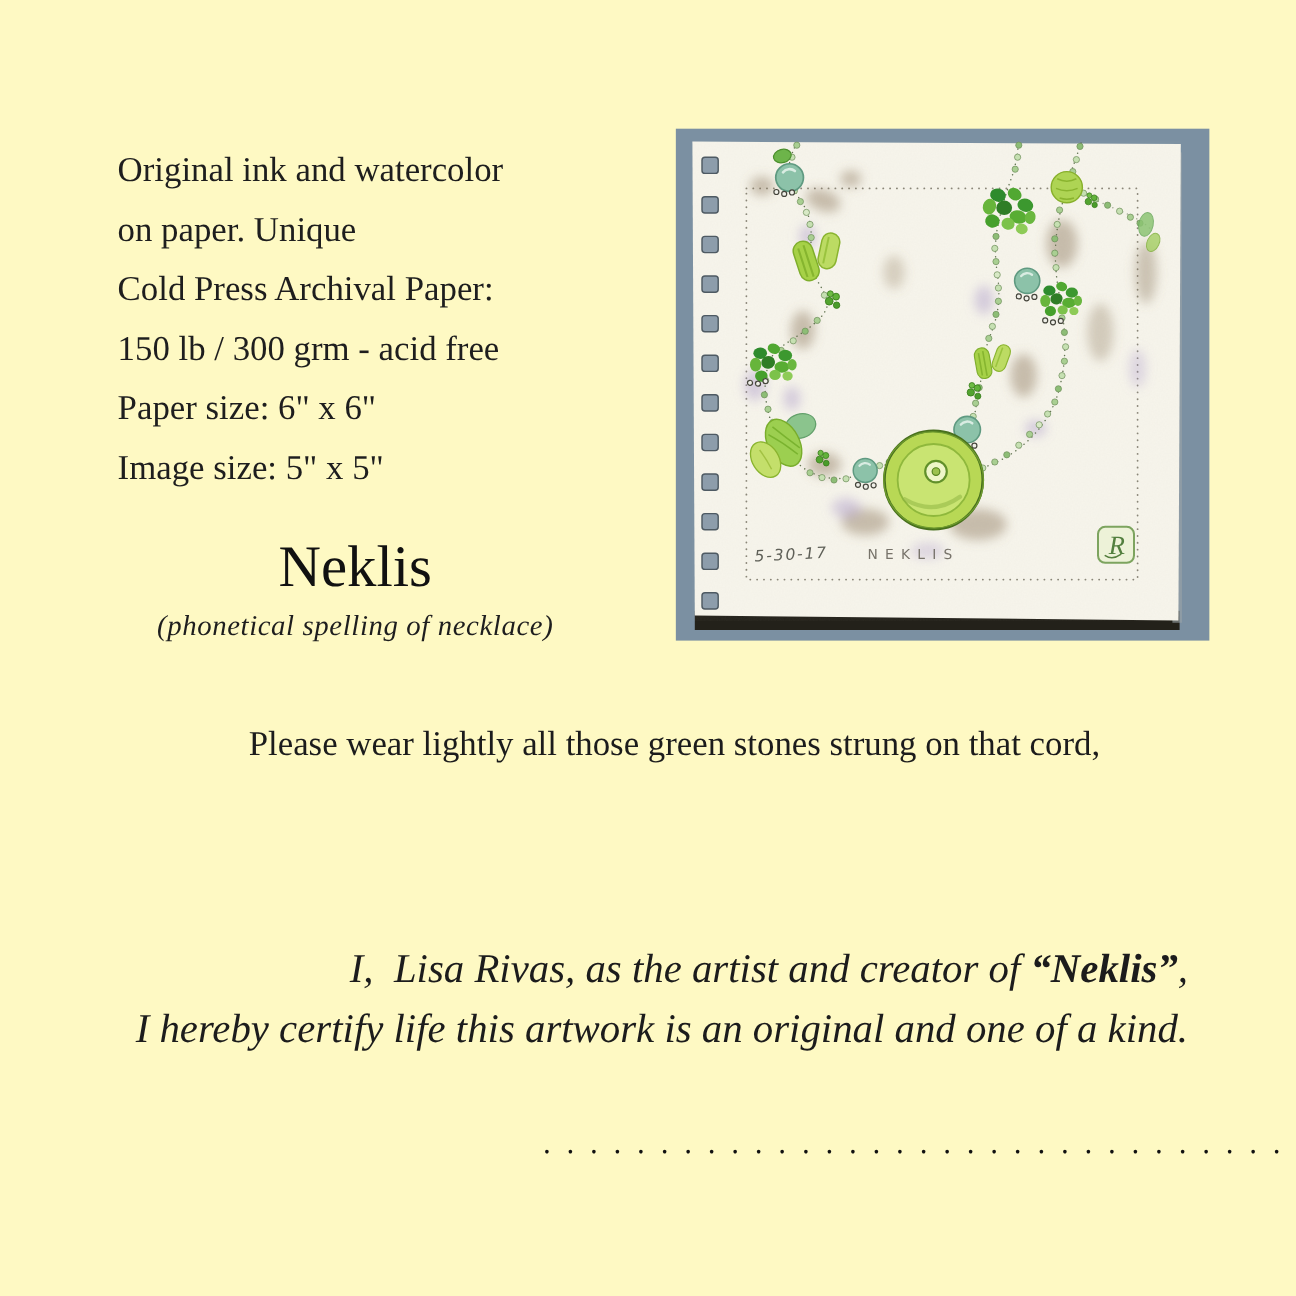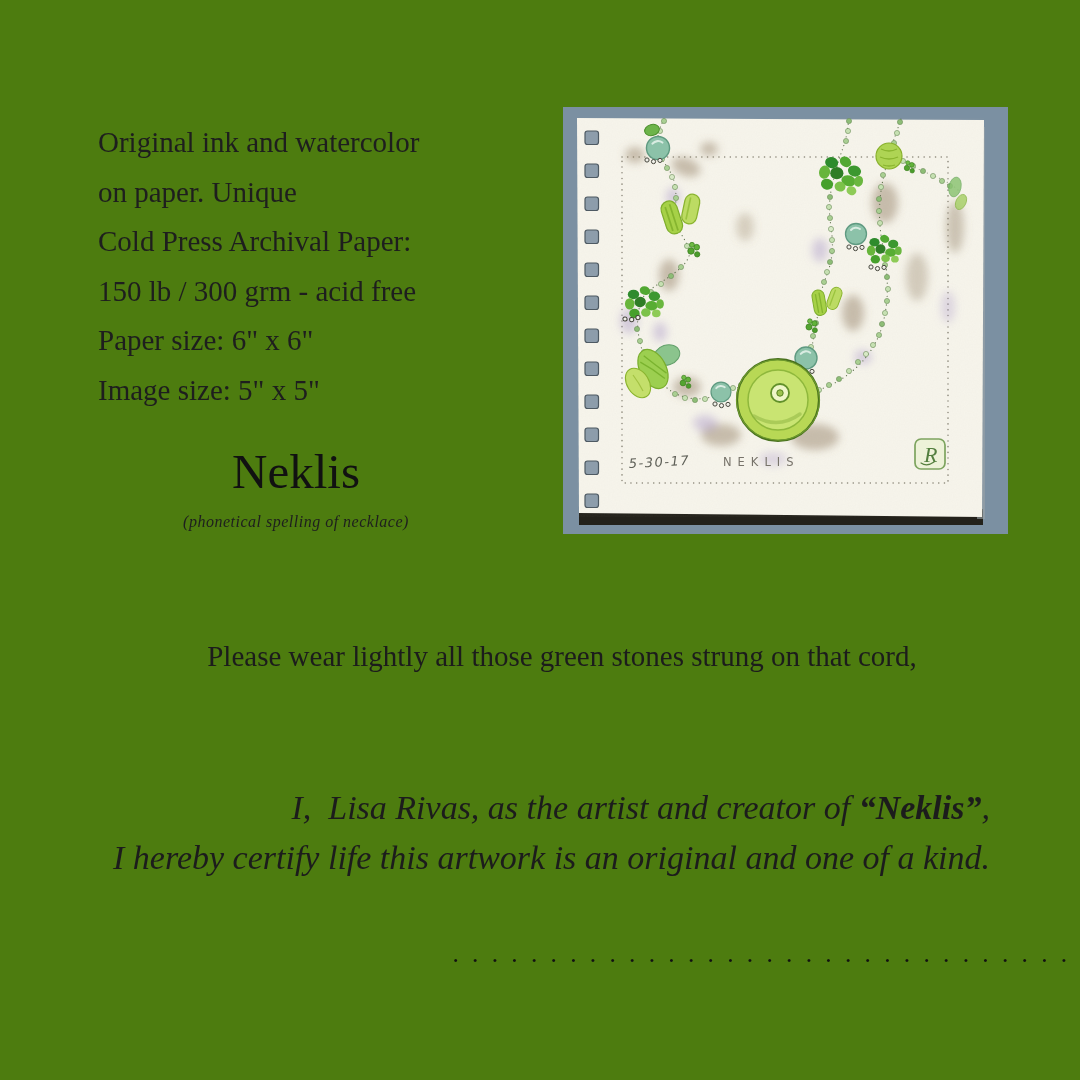--- a/index.html
+++ b/index.html
@@ -1,29 +1,29 @@
 <!DOCTYPE html>
 <html><head>
 <meta charset="utf-8">
 <style>
   html,body{margin:0;padding:0;background:#ffffff;}
   .canvas{
-    position:relative;width:1080px;height:1080px;background:#4d7c0f;
+    position:relative;width:1080px;height:1080px;background:#fef9c3;
     font-family:"Liberation Serif", serif;color:#1c1c1c;overflow:hidden;
   }
   
   .info-block{position:absolute;left:80px;top:118px;width:432px;}
   .detail-line{font-size:29px;line-height:49.5px;padding-left:18px;white-space:nowrap;color:#1e1e1e;}
   .art-title{font-size:49px;line-height:58px;margin-top:28px;text-align:center;font-weight:400;color:#111;}
-  .art-subtitle{font-size:16px;line-height:34px;margin-top:4px;text-align:center;font-style:italic;color:#1e1e1e;letter-spacing:0.5px;}
+  .art-subtitle{font-size:24px;line-height:34px;margin-top:4px;text-align:center;font-style:italic;color:#1e1e1e;letter-spacing:0.5px;}
   
   .art-frame{position:absolute;left:563px;top:107px;width:445px;height:427px;}
   .art-frame svg{display:block;}
   
-  .message{position:absolute;left:44px;top:632px;width:1036px;text-align:center;}
+  .message{position:absolute;left:44px;top:596px;width:1036px;text-align:center;}
   .message-line{font-size:29px;line-height:49px;white-space:nowrap;}
   
   .certificate{position:absolute;left:90px;right:90px;top:783px;text-align:right;font-style:italic;}
   .certificate-line{font-size:34px;line-height:50px;white-space:pre;}
   .certificate-line .bold{font-weight:700;}
   
   .dots-divider{position:absolute;left:452px;top:941px;font-size:23px;letter-spacing:2.5px;color:#111;white-space:nowrap;font-family:"DejaVu Serif", serif;}
 </style>
 </head>
 <body>

